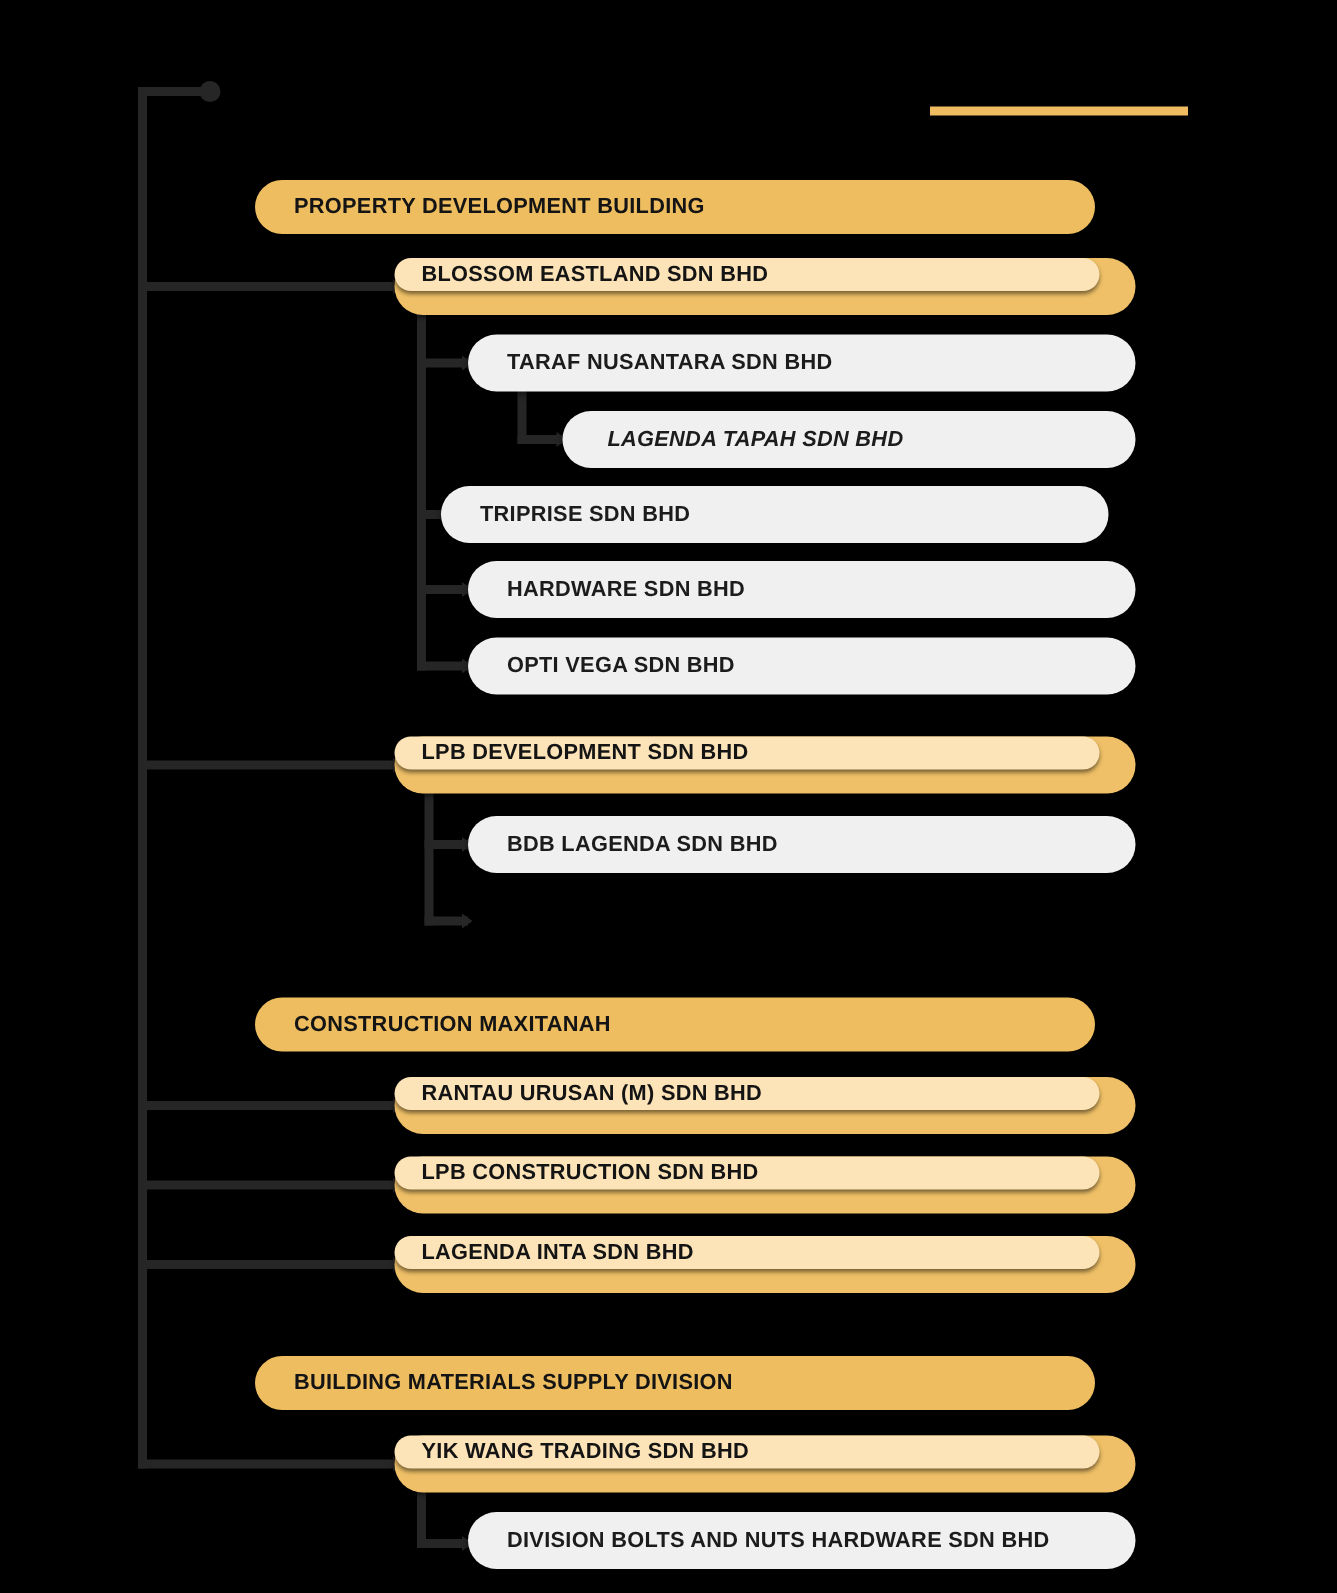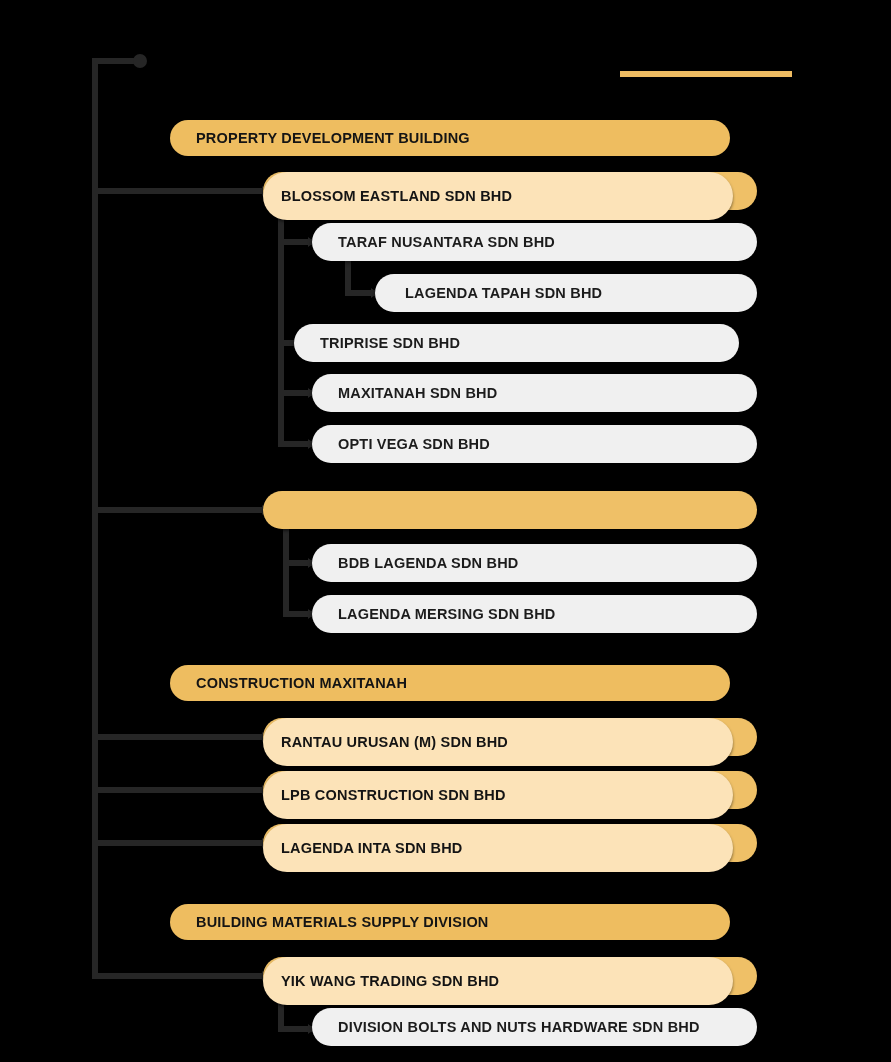--- a/index.html
+++ b/index.html
@@ -71,21 +71,21 @@
     box-shadow: 0 2px 3px rgba(0,0,0,0.55);
   }
   .node.division .label {
     font-size: 14.5px;
     color: #141414;
   }
 
   
   .node.sub1 {
     background: #FCE3B8;
-    height: 48px;
+    height: 22px;
     padding-left: 18px;
     z-index: 2;
     box-shadow: 0 2px 3px rgba(0,0,0,0.5);
   }
   .node.sub1 .label {
     font-size: 14.5px;
     color: #141414;
   }
   .tab-gold {
     position: absolute;
@@ -184,45 +184,45 @@
 
   <div class="tab-gold" style="left:263px; top:172px; width:494px; height:38px;"></div>
   <div class="node sub1" style="left:263px; top:172px; width:470px;">
     <span class="label">BLOSSOM EASTLAND SDN BHD</span>
   </div>
 
   <div class="node sub2" style="left:312px; top:223px; width:445px;">
     <span class="label">TARAF NUSANTARA SDN BHD</span>
   </div>
 
-  <div class="node sub3" style="left:375px; top:274px; width:382px;">
+  <div class="node sub3" style="left:375px; top:274px; width:382px;font-style:italic;">
     <span class="label">LAGENDA TAPAH SDN BHD</span>
   </div>
 
   <div class="node sub2" style="left:294px; top:324px; width:445px;">
     <span class="label">TRIPRISE SDN BHD</span>
   </div>
 
   <div class="node sub2" style="left:312px; top:374px; width:445px;">
-    <span class="label">MAXITANAH SDN BHD</span>
+    <span class="label">HARDWARE SDN BHD</span>
   </div>
 
   <div class="node sub2" style="left:312px; top:425px; width:445px;">
     <span class="label">OPTI VEGA SDN BHD</span>
   </div>
 
   <div class="tab-gold" style="left:263px; top:491px; width:494px; height:38px;"></div>
+  <div class="node sub1" style="left:263px; top:491px; width:470px;">
+    <span class="label">LPB DEVELOPMENT SDN BHD</span>
+  </div>
 
   <div class="node sub2" style="left:312px; top:544px; width:445px;">
     <span class="label">BDB LAGENDA SDN BHD</span>
   </div>
 
-  <div class="node sub2" style="left:312px; top:595px; width:445px;">
-    <span class="label">LAGENDA MERSING SDN BHD</span>
-  </div>
 
   <div class="node division" style="left:170px; top:665px; width:560px;">
     <span class="label">CONSTRUCTION MAXITANAH</span>
   </div>
 
   <div class="tab-gold" style="left:263px; top:718px; width:494px; height:38px;"></div>
   <div class="node sub1" style="left:263px; top:718px; width:470px;">
     <span class="label">RANTAU URUSAN (M) SDN BHD</span>
   </div>
 

